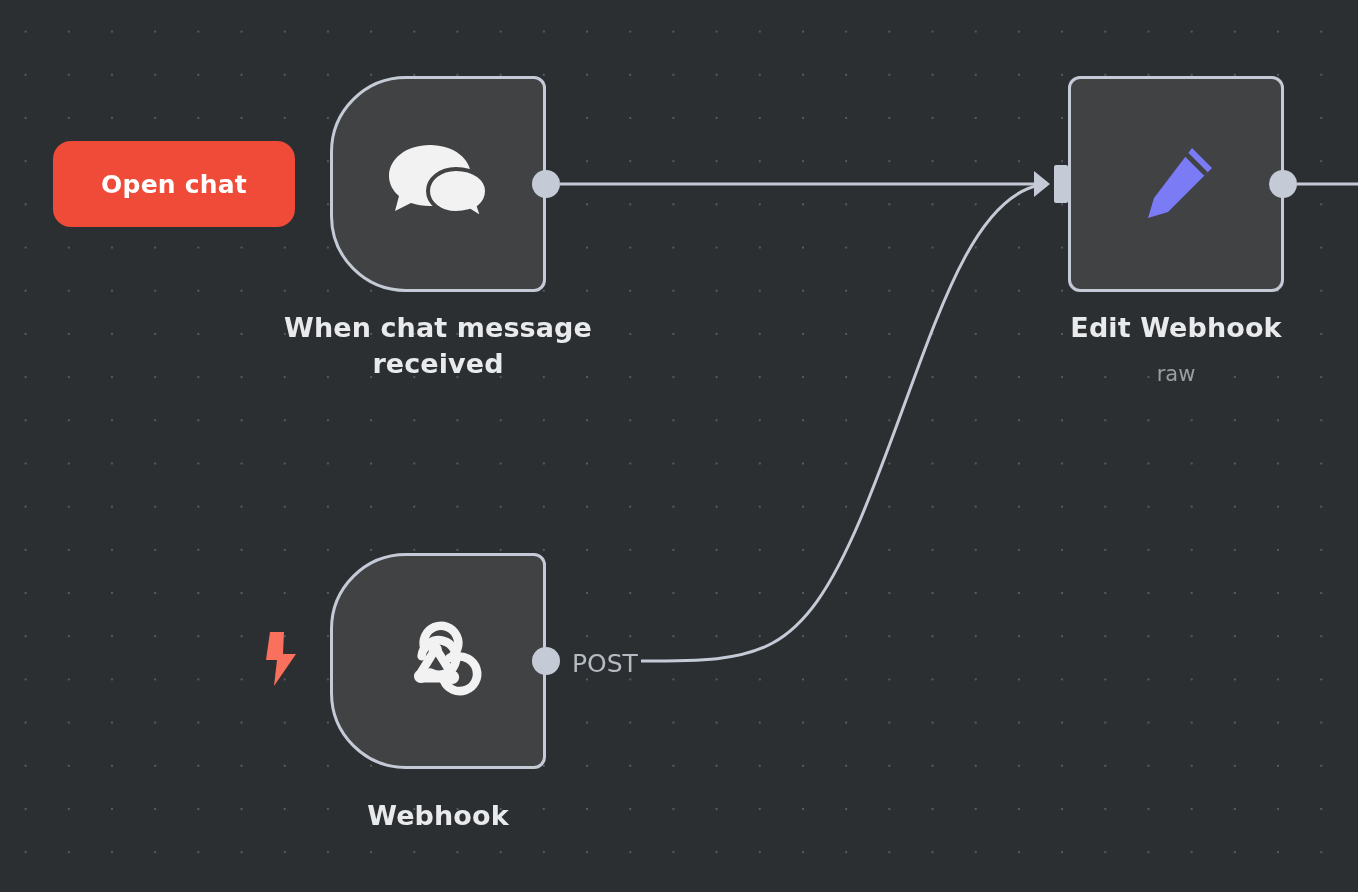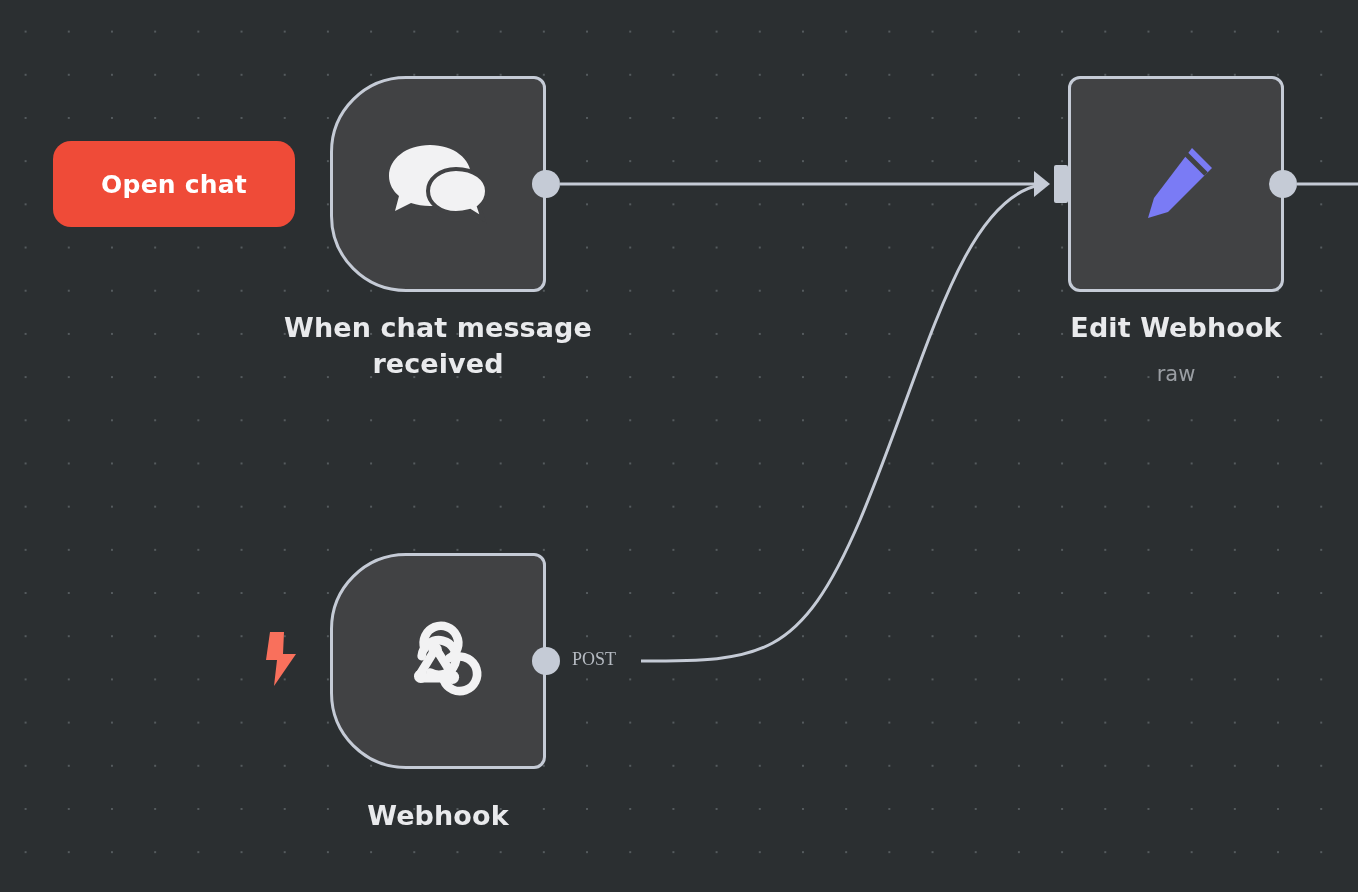--- a/index.html
+++ b/index.html
@@ -124,25 +124,24 @@
     width: 0; height: 0;
     border-top: 13px solid transparent;
     border-bottom: 13px solid transparent;
     border-left: 16px solid #c5cbd6;
     z-index: 5;
   }
 
   .port-label {
     position: absolute;
     color: #b6bbc2;
-    font-size: 18px;
+    font-size: 25px;
     font-weight: 400;
     white-space: nowrap;
     z-index: 5;
-    font-family: Liberation Serif, serif;
   }
 
   
   #trigger-bolt {
     position: absolute;
     left: 262px;
     top: 630px;
     width: 40px;
     height: 58px;
     z-index: 5;

